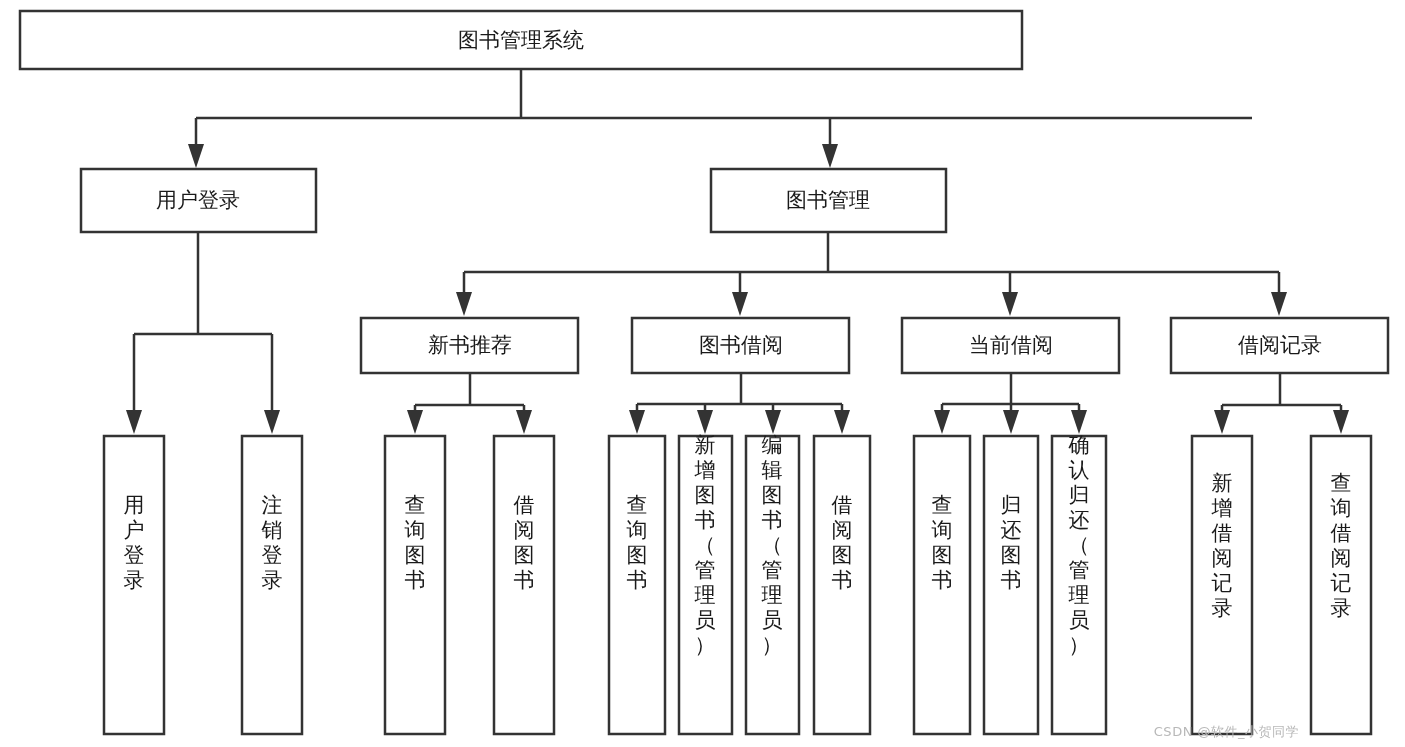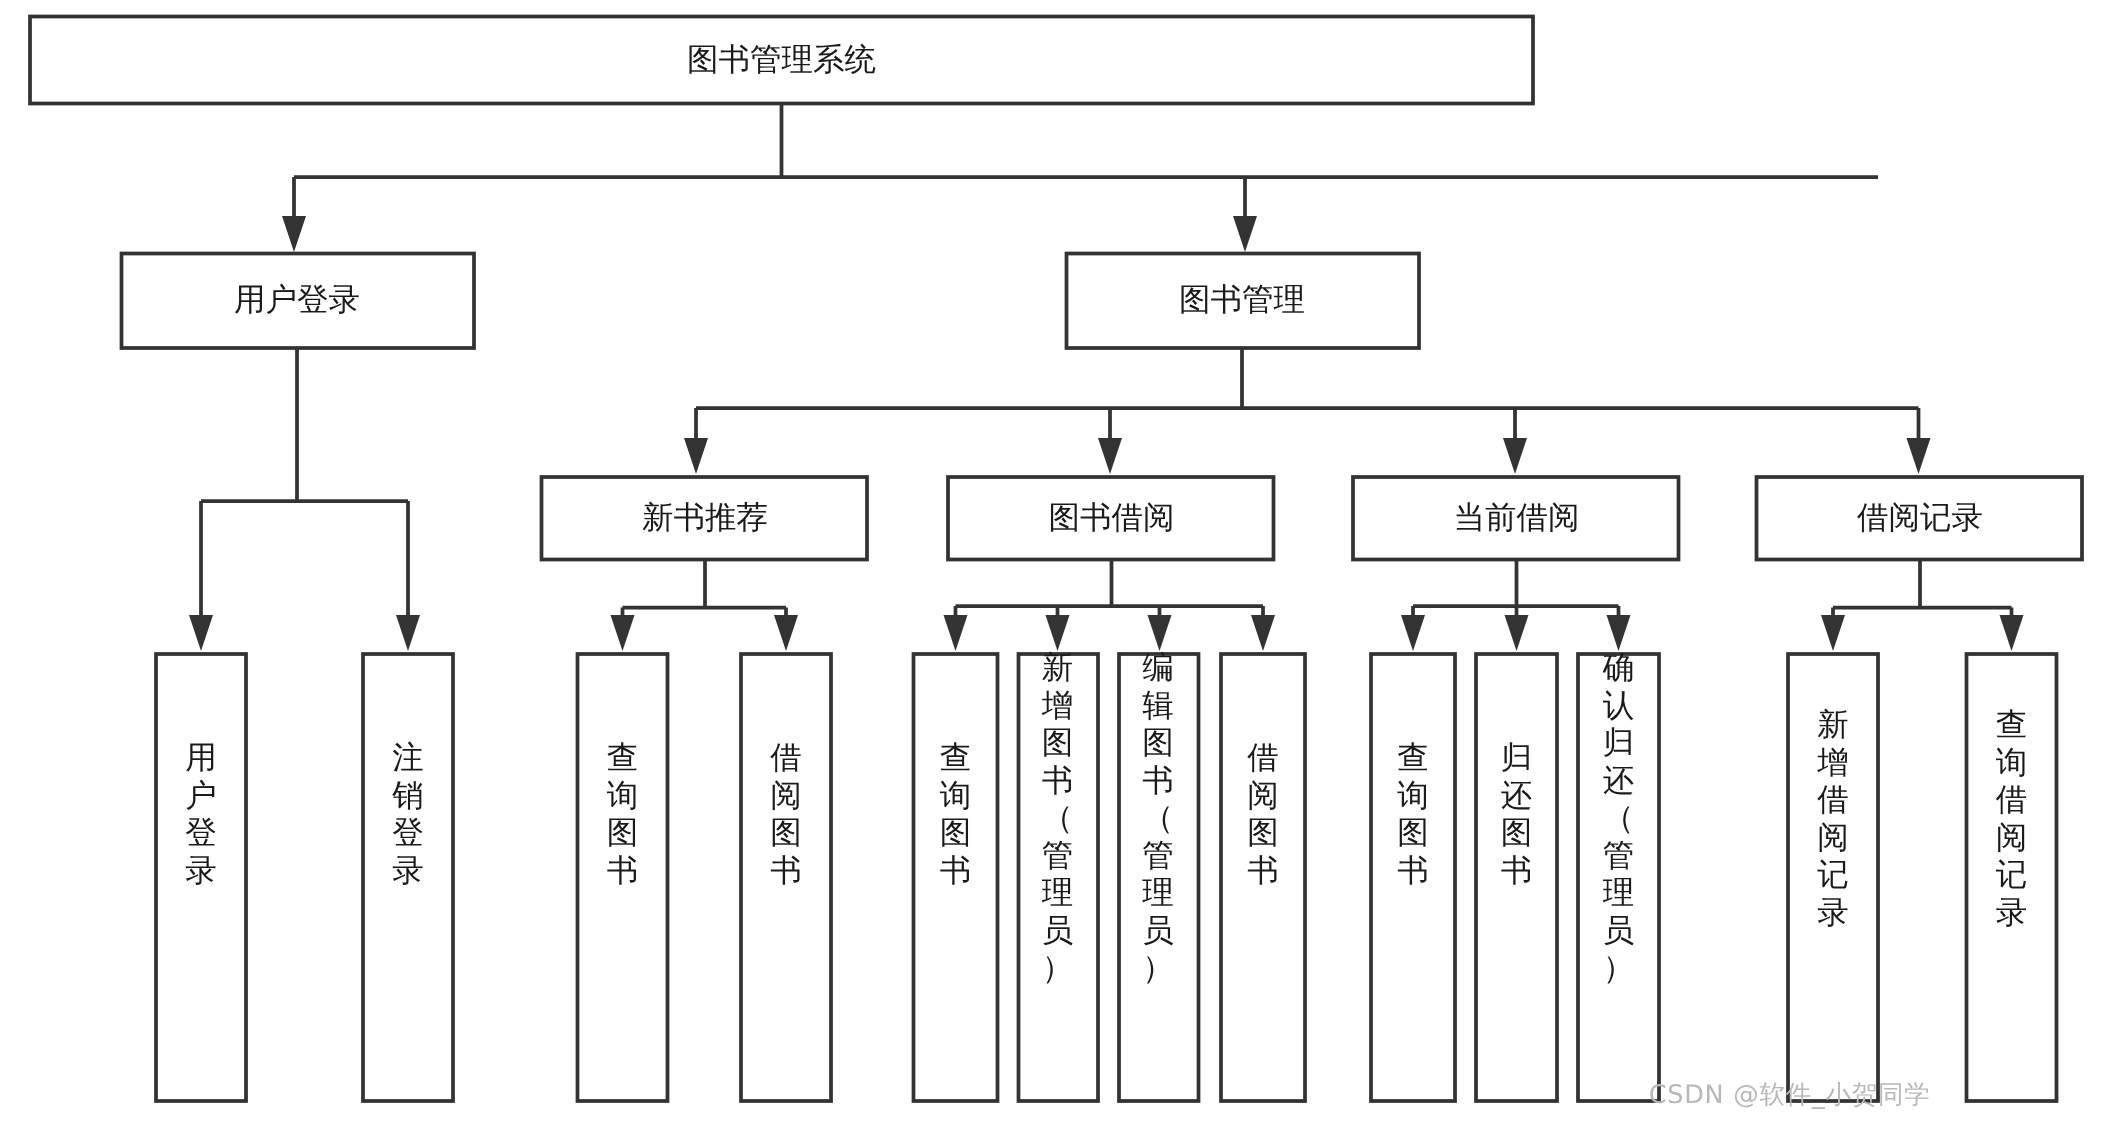--- a/index.html
+++ b/index.html
@@ -50,24 +50,24 @@
     dominant-baseline: middle;
   }
   .node-label-v {
     fill: #1a1a1a;
     font-family: "DejaVu Sans", "Liberation Sans", sans-serif;
     font-size: 21px;
     text-anchor: middle;
   }
   .watermark {
     position: absolute;
-    right: 12px;
+    right: 0;
     bottom: 6px;
     font-family: "DejaVu Sans", "Liberation Sans", sans-serif;
-    font-size: 17px;
+    font-size: 13px;
     color: #b8b8b8;
     letter-spacing: 0.5px;
     white-space: nowrap;
     pointer-events: none;
   }
 </style>
 </head>
 <body>
 
 <div id="diagram-root">

